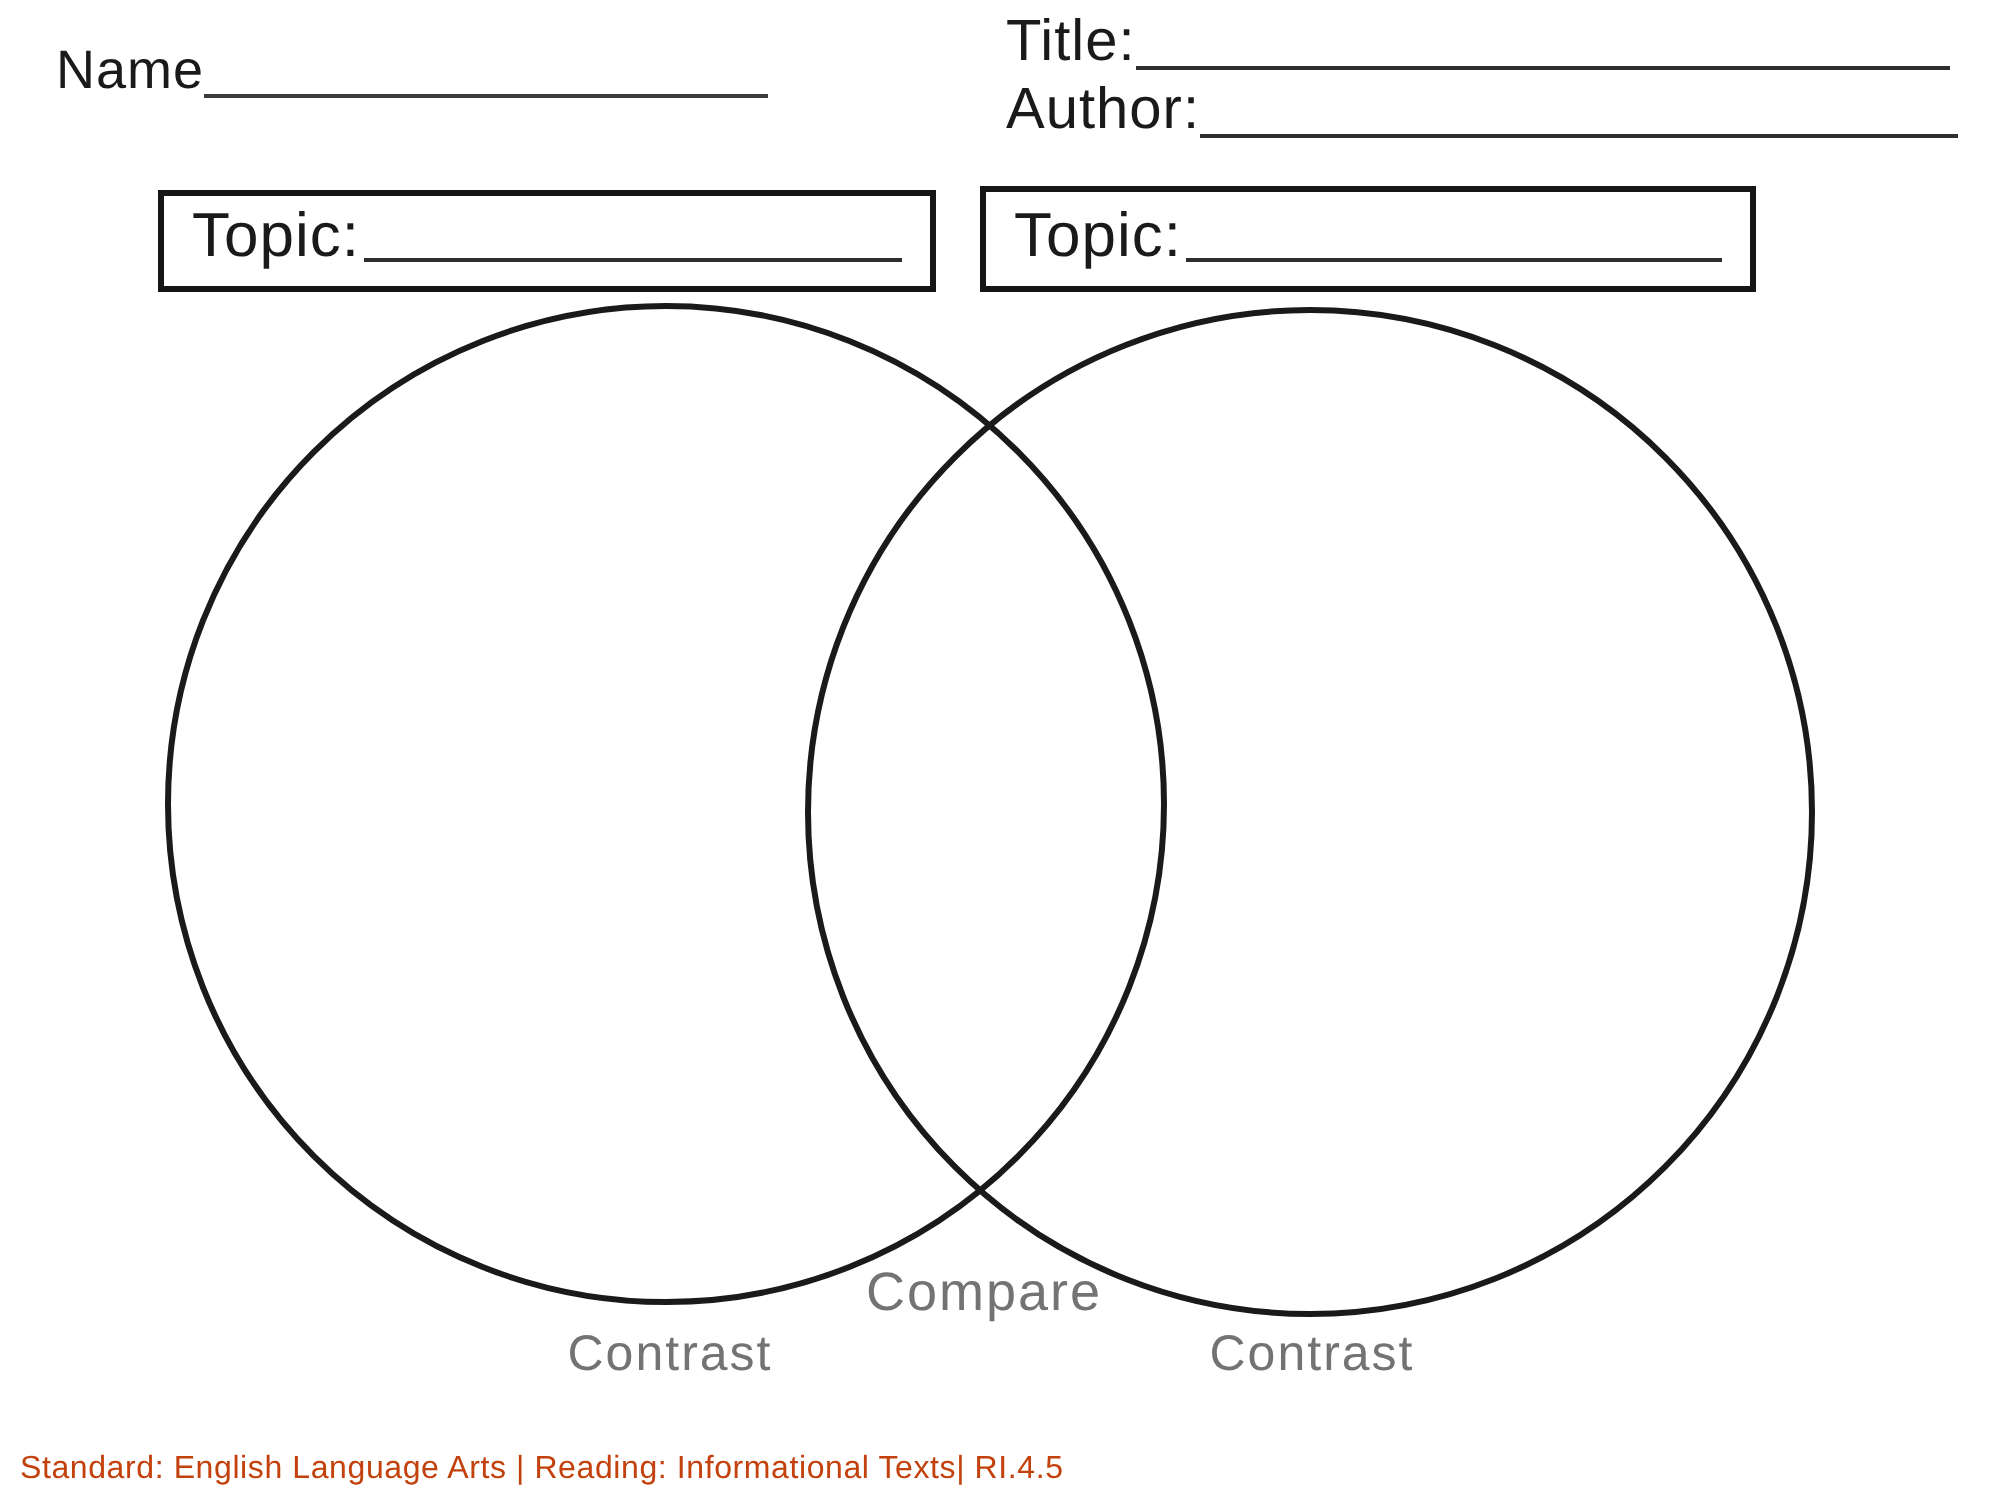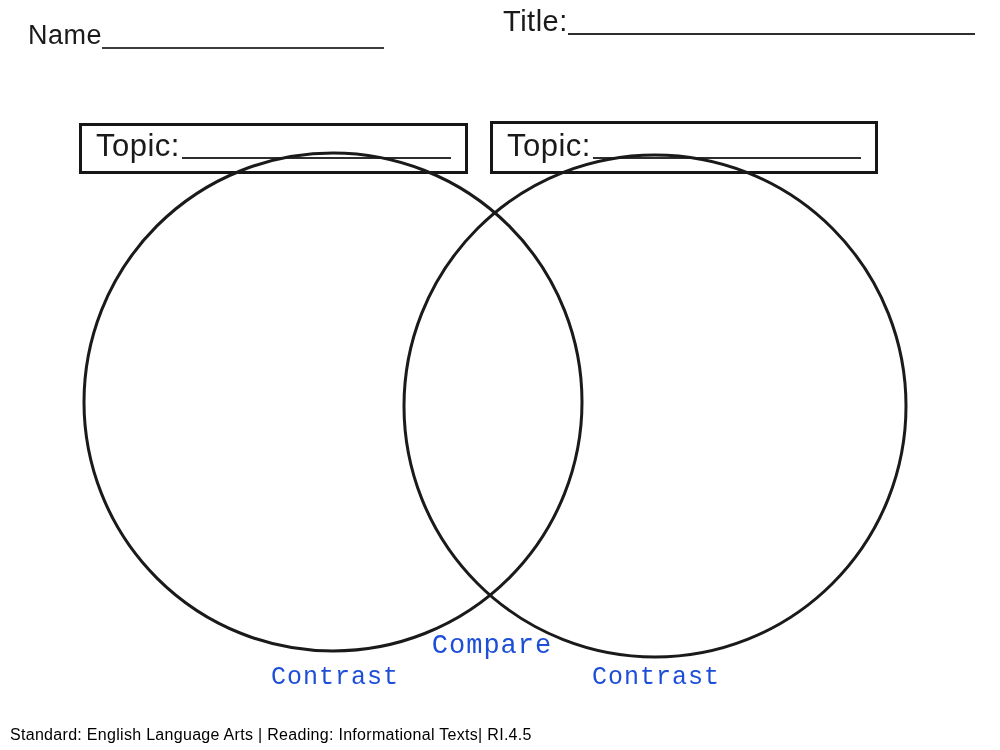--- a/index.html
+++ b/index.html
@@ -51,45 +51,43 @@
   .topic-box {
     position: absolute;
     box-sizing: border-box;
     border: 3px solid #161616;
     display: flex;
     align-items: flex-end;
     padding: 4px 12px 7px 14px;
     font-size: 31px;
     letter-spacing: 0.5px;
     background: #ffffff;
-    margin-top: 28px;
   }
   .topic-box-left  { left: 79px;  top: 95px; width: 389px; height: 51px; }
   .topic-box-right { left: 490px; top: 93px; width: 388px; height: 53px; }
   .topic-box .fill-line { margin: 0 2px 5px 2px; border-bottom-width: 2.5px; }
 
   .venn-svg { position: absolute; left: 0; top: 0; }
 
   .venn-label {
     position: absolute;
     transform: translateX(-50%);
     letter-spacing: 1px;
     white-space: nowrap;
-    color: #1d4ed8;
-    font-family: Liberation Mono, monospace;
+    color: #737373;
   }
   .compare-label  { left: 492px; top: 631px; font-size: 27px; }
   .contrast-left-label  { left: 335px; top: 663px; font-size: 25px; }
   .contrast-right-label { left: 656px; top: 663px; font-size: 25px; }
 
   .footer-text {
     position: absolute;
     top: 726px;
     font-size: 16px;
-    color: #000000;
+    color: #c2410c;
     letter-spacing: 0.3px;
     white-space: nowrap;
   }
   .footer-left  { left: 10px; }
   .footer-right { right: 10px; }
 </style>
 </head>
 <body>
 
 <div class="page">
@@ -97,20 +95,24 @@
   <div class="field-row name-row">
     <span>Name</span>
     <span class="fill-line"></span>
   </div>
 
   <div class="field-row title-row">
     <span>Title:</span>
     <span class="fill-line"></span>
   </div>
 
+  <div class="field-row author-row">
+    <span>Author:</span>
+    <span class="fill-line"></span>
+  </div>
 
   <div class="topic-box topic-box-left">
     <span>Topic:</span>
     <span class="fill-line"></span>
   </div>
   <div class="topic-box topic-box-right">
     <span>Topic:</span>
     <span class="fill-line"></span>
   </div>
 

